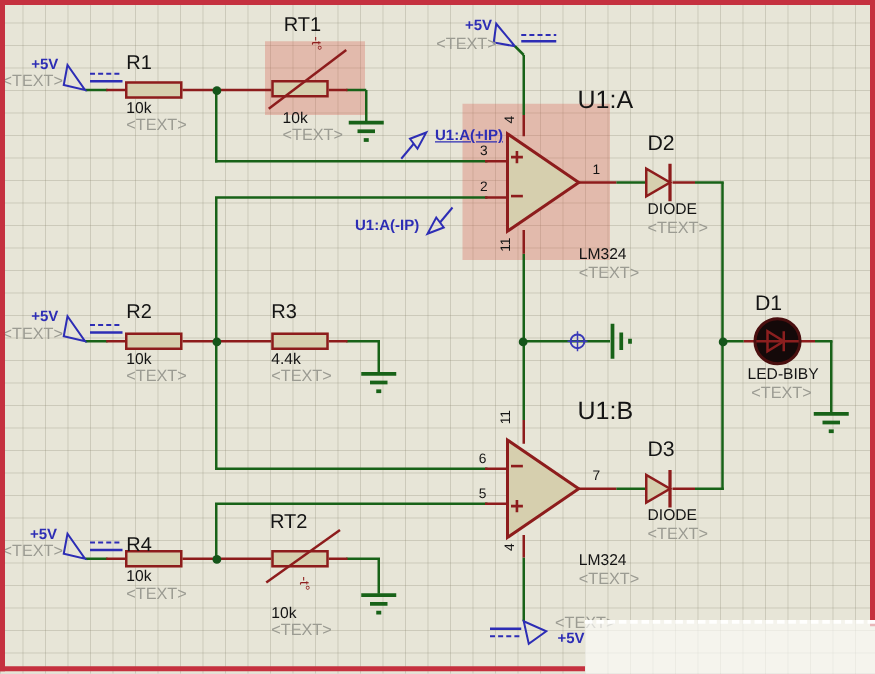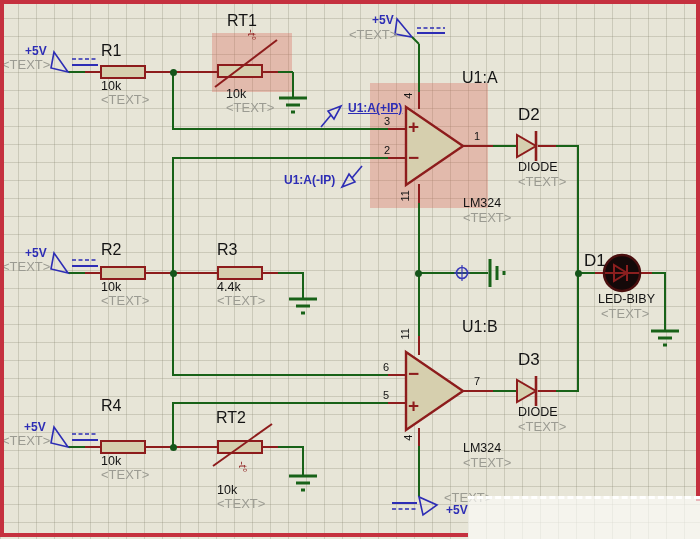--- a/index.html
+++ b/index.html
@@ -13,21 +13,21 @@
   .abs{position:absolute;}
   .hl{position:absolute;background:rgba(216,96,82,0.32);z-index:1;}
   .wire{position:absolute;background:#186218;z-index:2;}
   .wire.h{height:2px;} .wire.v{width:2px;}
   .lead{background:#8d1c1c;}
   .dot{position:absolute;width:7px;height:7px;border-radius:50%;background:#15551a;z-index:3;}
   .res{position:absolute;width:46px;height:14px;box-sizing:border-box;
        background:#d6cfae;border:2px solid #8d1c1c;z-index:3;}
   .lbl{position:absolute;white-space:nowrap;z-index:4;color:#141414;line-height:1.05;}
   .ref{font-size:16px;}
-  .bigref{font-size:16px;text-align:center;}
+  .bigref{font-size:20px;text-align:center;}
   .dref{font-size:17px;}
   .val{font-size:12.5px;}
   .ph{font-size:13px;color:#9b9b92;}
   .pin{font-size:11px;}
   .vpin{font-size:11px;transform:rotate(-90deg);transform-origin:center;}
   .blue{color:#2d2db5;font-weight:bold;font-size:12px;}
   .sign{color:#8d1c1c;font-weight:bold;font-size:19px;}
   .tc{color:#8d1c1c;font-size:11px;transform:rotate(90deg);transform-origin:center;}
   svg.abs{z-index:3;overflow:visible;}
   #overlay{position:absolute;left:468px;top:496px;width:232px;height:43px;z-index:5;
@@ -261,27 +261,27 @@
   <span class="lbl vpin" style="left:406px;top:432px;">4</span>
   <span class="lbl sign" style="left:408px;top:364px;">−</span>
   <span class="lbl sign" style="left:408px;top:396px;">+</span>
   <span class="lbl val" style="left:463px;top:442px;">LM324</span>
   <span class="lbl ph" style="left:463px;top:456px;">&lt;TEXT&gt;</span>
 
   <span class="lbl dref" style="left:518px;top:351px;">D3</span>
   <span class="lbl val" style="left:518px;top:406px;">DIODE</span>
   <span class="lbl ph" style="left:518px;top:420px;">&lt;TEXT&gt;</span>
 
-  <span class="lbl dref" style="left:584px;top:234px;margin-top:18px;">D1</span>
+  <span class="lbl dref" style="left:604px;top:234px;">D1</span>
   <span class="lbl val" style="left:598px;top:293px;">LED-BIBY</span>
   <span class="lbl ph" style="left:601px;top:307px;">&lt;TEXT&gt;</span>
 
   <span class="lbl blue" style="left:24px;top:421px;">+5V</span>
   <span class="lbl ph" style="left:2px;top:434px;">&lt;TEXT&gt;</span>
-  <span class="lbl ref" style="left:101px;top:398px;">R4</span>
+  <span class="lbl ref" style="left:101px;top:429px;">R4</span>
   <span class="lbl val" style="left:101px;top:455px;">10k</span>
   <span class="lbl ph" style="left:101px;top:468px;">&lt;TEXT&gt;</span>
 
   <span class="lbl ref" style="left:216px;top:410px;">RT2</span>
   <span class="lbl tc" style="left:237px;top:461px;">-t°</span>
   <span class="lbl val" style="left:217px;top:484px;">10k</span>
   <span class="lbl ph" style="left:217px;top:497px;">&lt;TEXT&gt;</span>
 
   <span class="lbl ph" style="left:444px;top:491px;">&lt;TEXT&gt;</span>
   <span class="lbl blue" style="left:446px;top:504px;">+5V</span>

